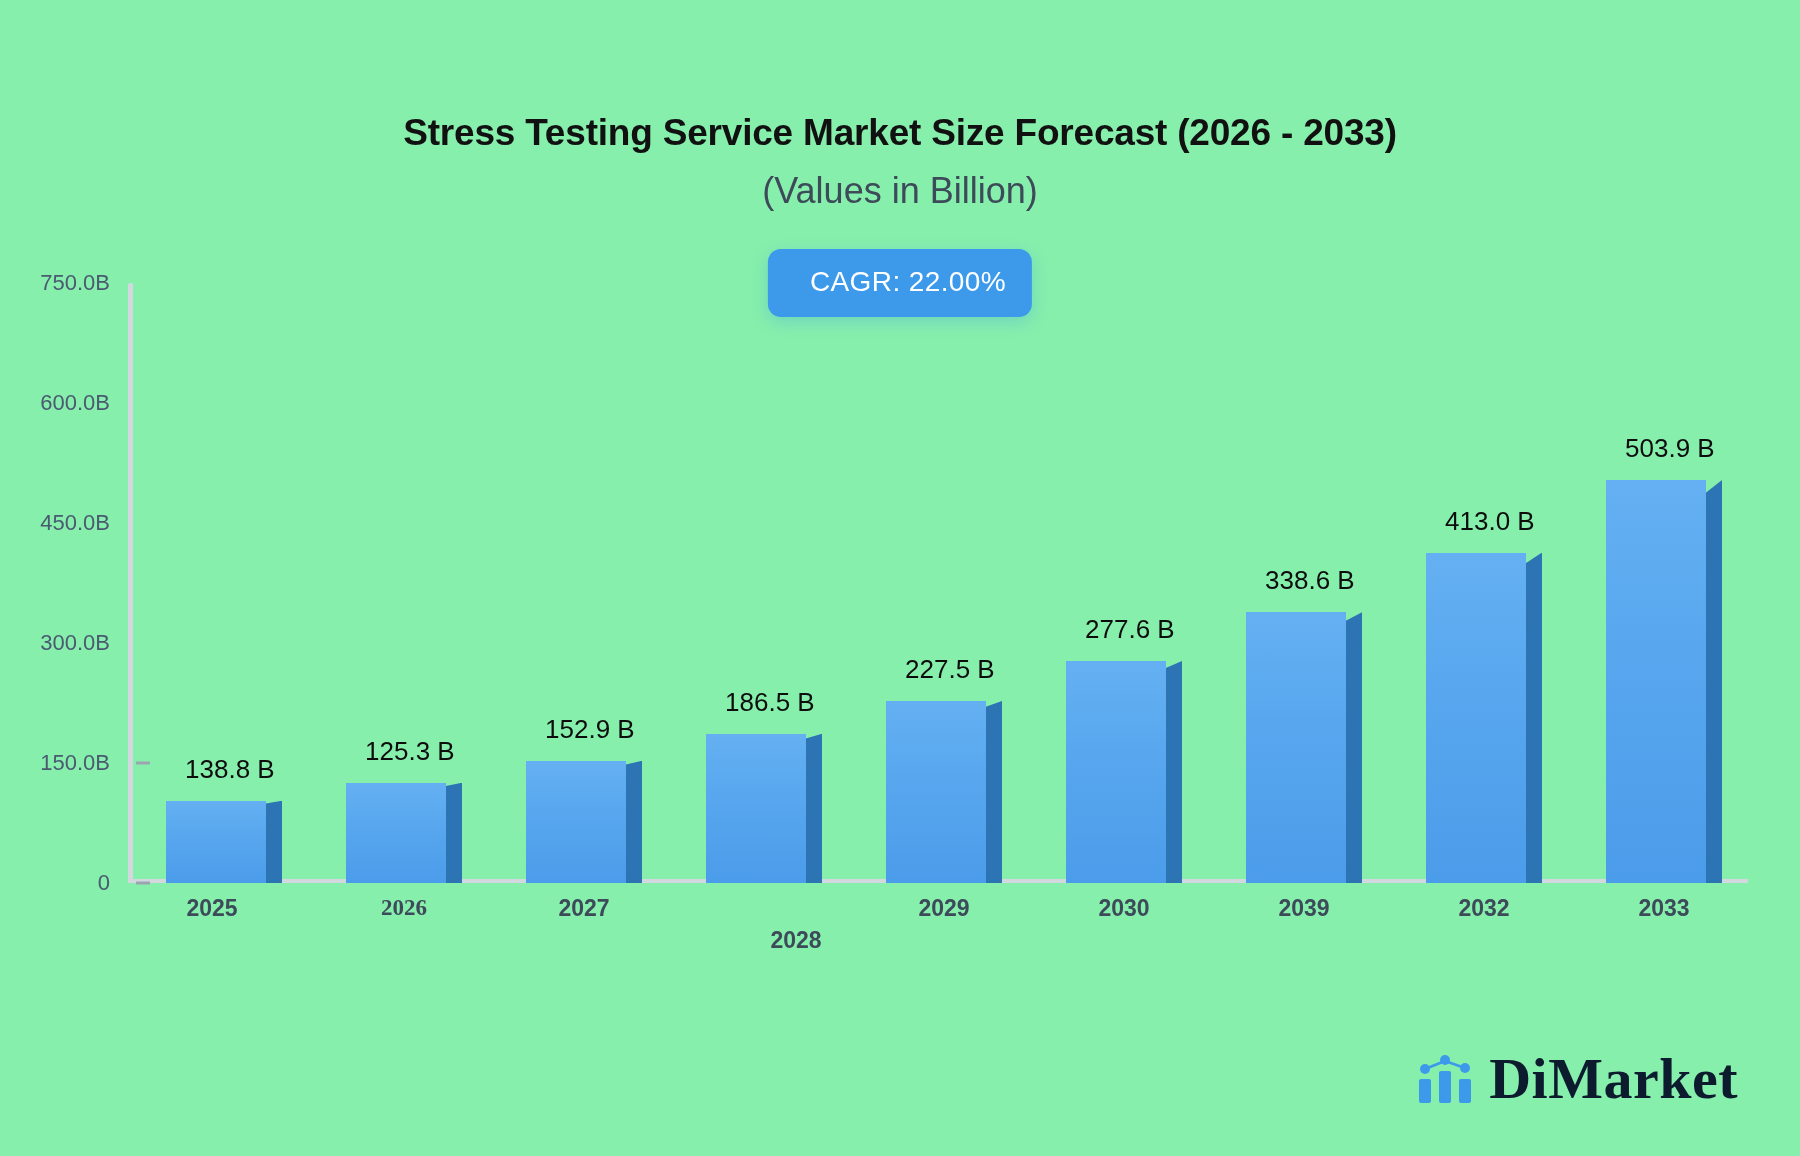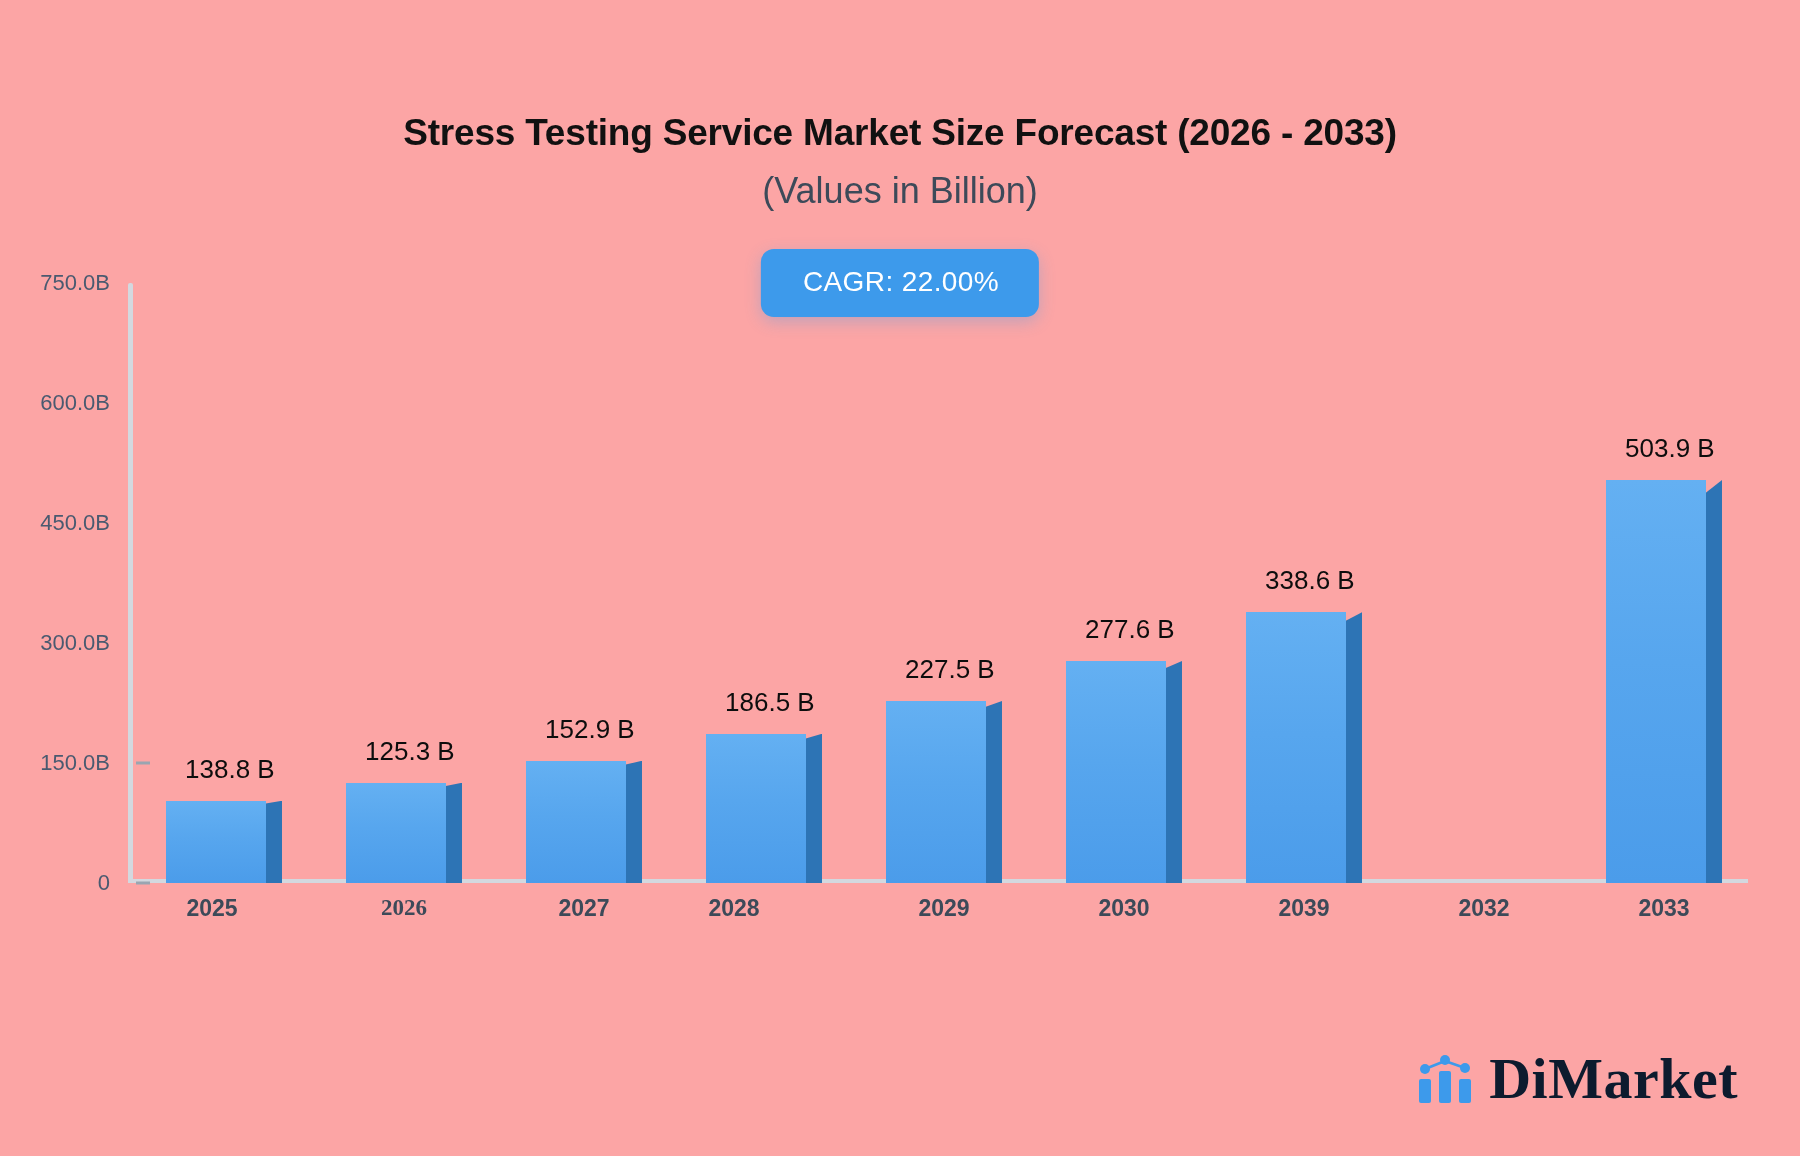--- a/index.html
+++ b/index.html
@@ -6,21 +6,21 @@
   html, body {
     margin: 0; padding: 0;
     width: 1800px; height: 1156px;
     background: #ffffff;
     font-family: "Liberation Sans", sans-serif;
     overflow: hidden;
   }
   #page {
     position: relative;
     width: 1800px; height: 1156px;
-    background: #fca5a5;
+    background: #86efac;
   }
 
   
   #title {
     position: absolute;
     left: 0; top: 112px;
     width: 1800px;
     text-align: center;
     font-size: 37px;
     font-weight: bold;
@@ -36,21 +36,21 @@
     font-weight: normal;
     color: #3d4a59;
   }
 
   
   #cagr-badge {
     position: absolute;
     left: 50%;
     transform: translateX(-50%);
     top: 249px;
-    padding: 17px 40px 19px 42px;
+    padding: 17px 26px 19px 42px;
     background: #3d9aeb;
     color: #ffffff;
     font-size: 28px;
     border-radius: 13px;
     box-shadow: 0 5px 16px rgba(61,154,235,0.30);
     white-space: nowrap;
     letter-spacing: 0.4px;
   }
 
   
@@ -238,35 +238,42 @@
           </div>
           <div class="bar-label" style="bottom: 238.08px;">277.6 B</div>
         </div>
         <div class="bar-slot" style="left: 1117.95px; width: 116.1px;">
           <div class="bar-3d" style="height: 270.88px;">
             <div class="bar-front"></div>
             <div class="bar-side"></div>
           </div>
           <div class="bar-label" style="bottom: 286.88px;">338.6 B</div>
         </div>
+        <div class="bar-slot" style="left: 1297.95px; width: 116.1px;">
+          <div class="bar-3d" style="height: 330.4px;">
+            <div class="bar-front"></div>
+            <div class="bar-side"></div>
+          </div>
+          <div class="bar-label" style="bottom: 346.4px;">413.0 B</div>
+        </div>
         <div class="bar-slot" style="left: 1477.95px; width: 116.1px;">
           <div class="bar-3d" style="height: 403.12px;">
             <div class="bar-front"></div>
             <div class="bar-side"></div>
           </div>
           <div class="bar-label" style="bottom: 419.12px;">503.9 B</div>
         </div>
       </div>
   </div>
 
   <div id="xlabels">
       <div class="xtick-label" style="left: 26px; width: 116.1px;">2025</div>
       <div class="xtick-label" style="left: 217.95px; width: 116.1px; font-family: Liberation Serif, serif;">2026</div>
       <div class="xtick-label" style="left: 397.95px; width: 116.1px;">2027</div>
-      <div class="xtick-label" style="left: 548px; width: 116.1px;">2028</div>
+      <div class="xtick-label" style="left: 610px; width: 116.1px; margin-top: 32px;">2028</div>
       <div class="xtick-label" style="left: 757.95px; width: 116.1px;">2029</div>
       <div class="xtick-label" style="left: 937.95px; width: 116.1px;">2030</div>
       <div class="xtick-label" style="left: 1117.95px; width: 116.1px;">2039</div>
       <div class="xtick-label" style="left: 1297.95px; width: 116.1px;">2032</div>
       <div class="xtick-label" style="left: 1477.95px; width: 116.1px;">2033</div>
     </div>
 
   <div id="logo">
     <svg id="logo-mark" width="60" height="52" viewBox="0 0 60 52" aria-hidden="true">
       <rect x="2" y="26" width="12" height="24" rx="2" fill="#3d9aeb"></rect>

